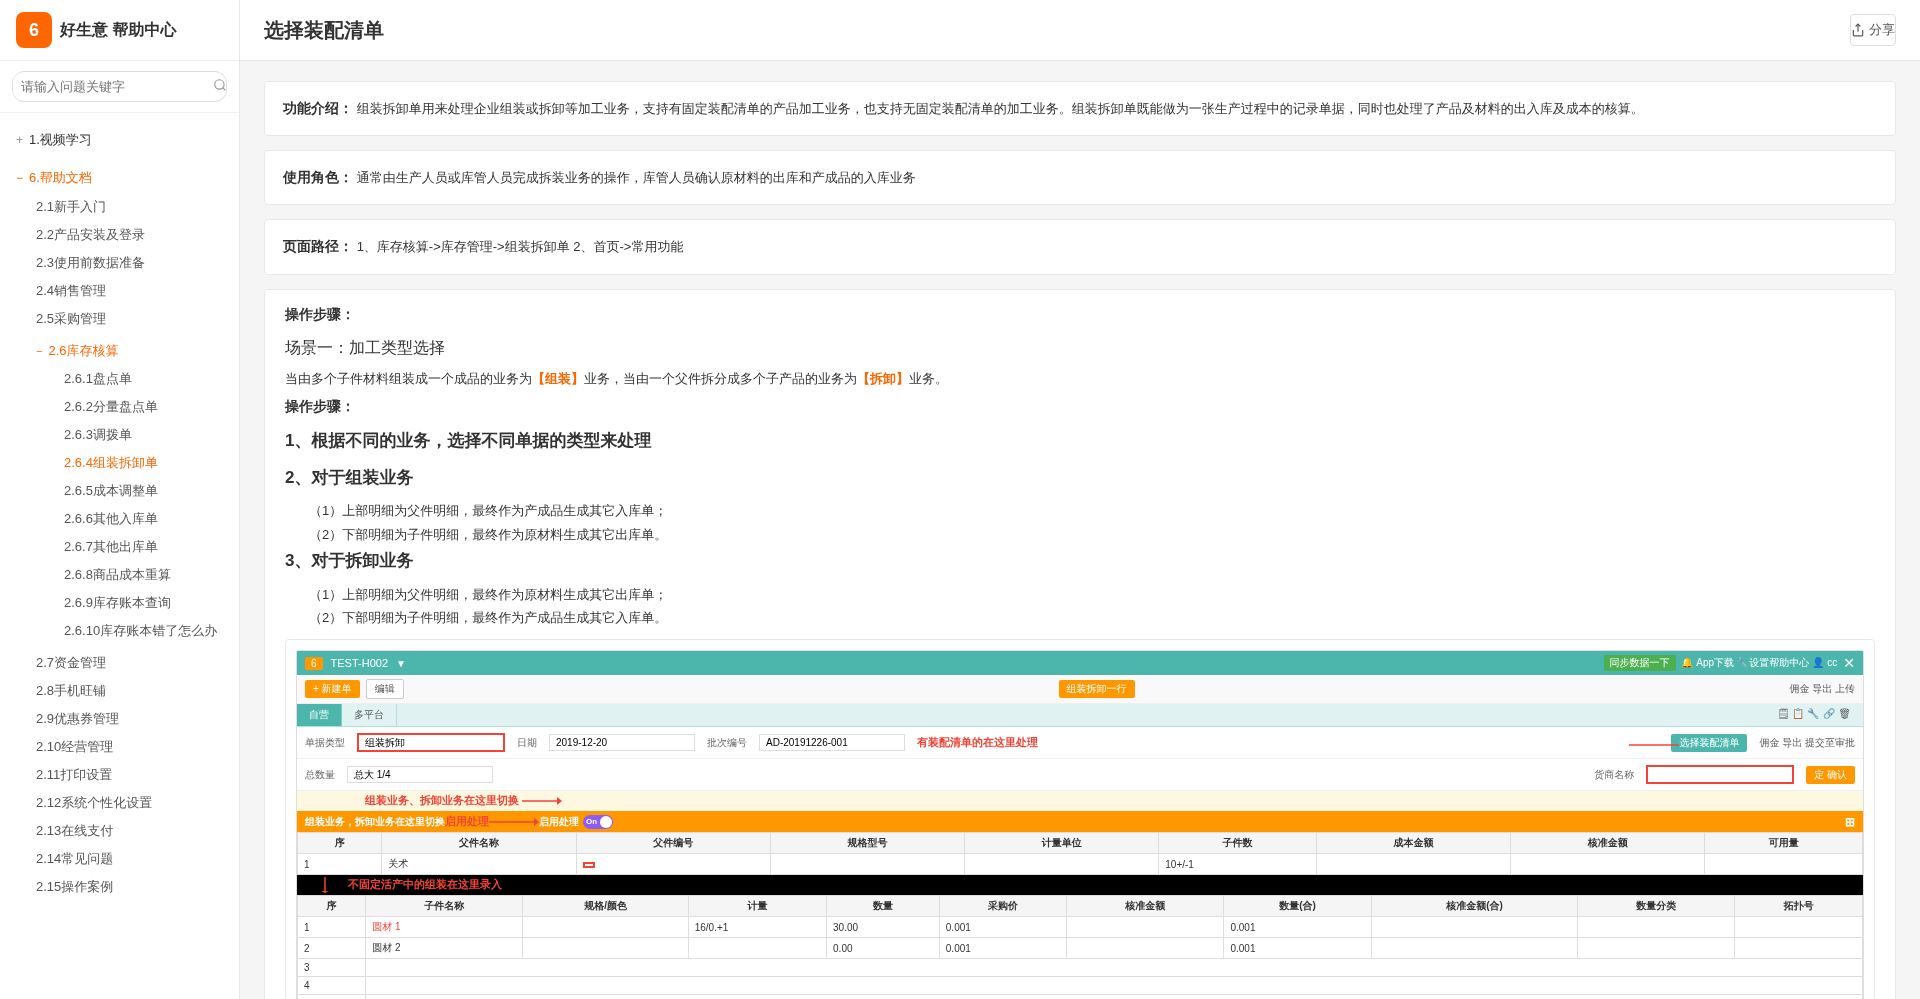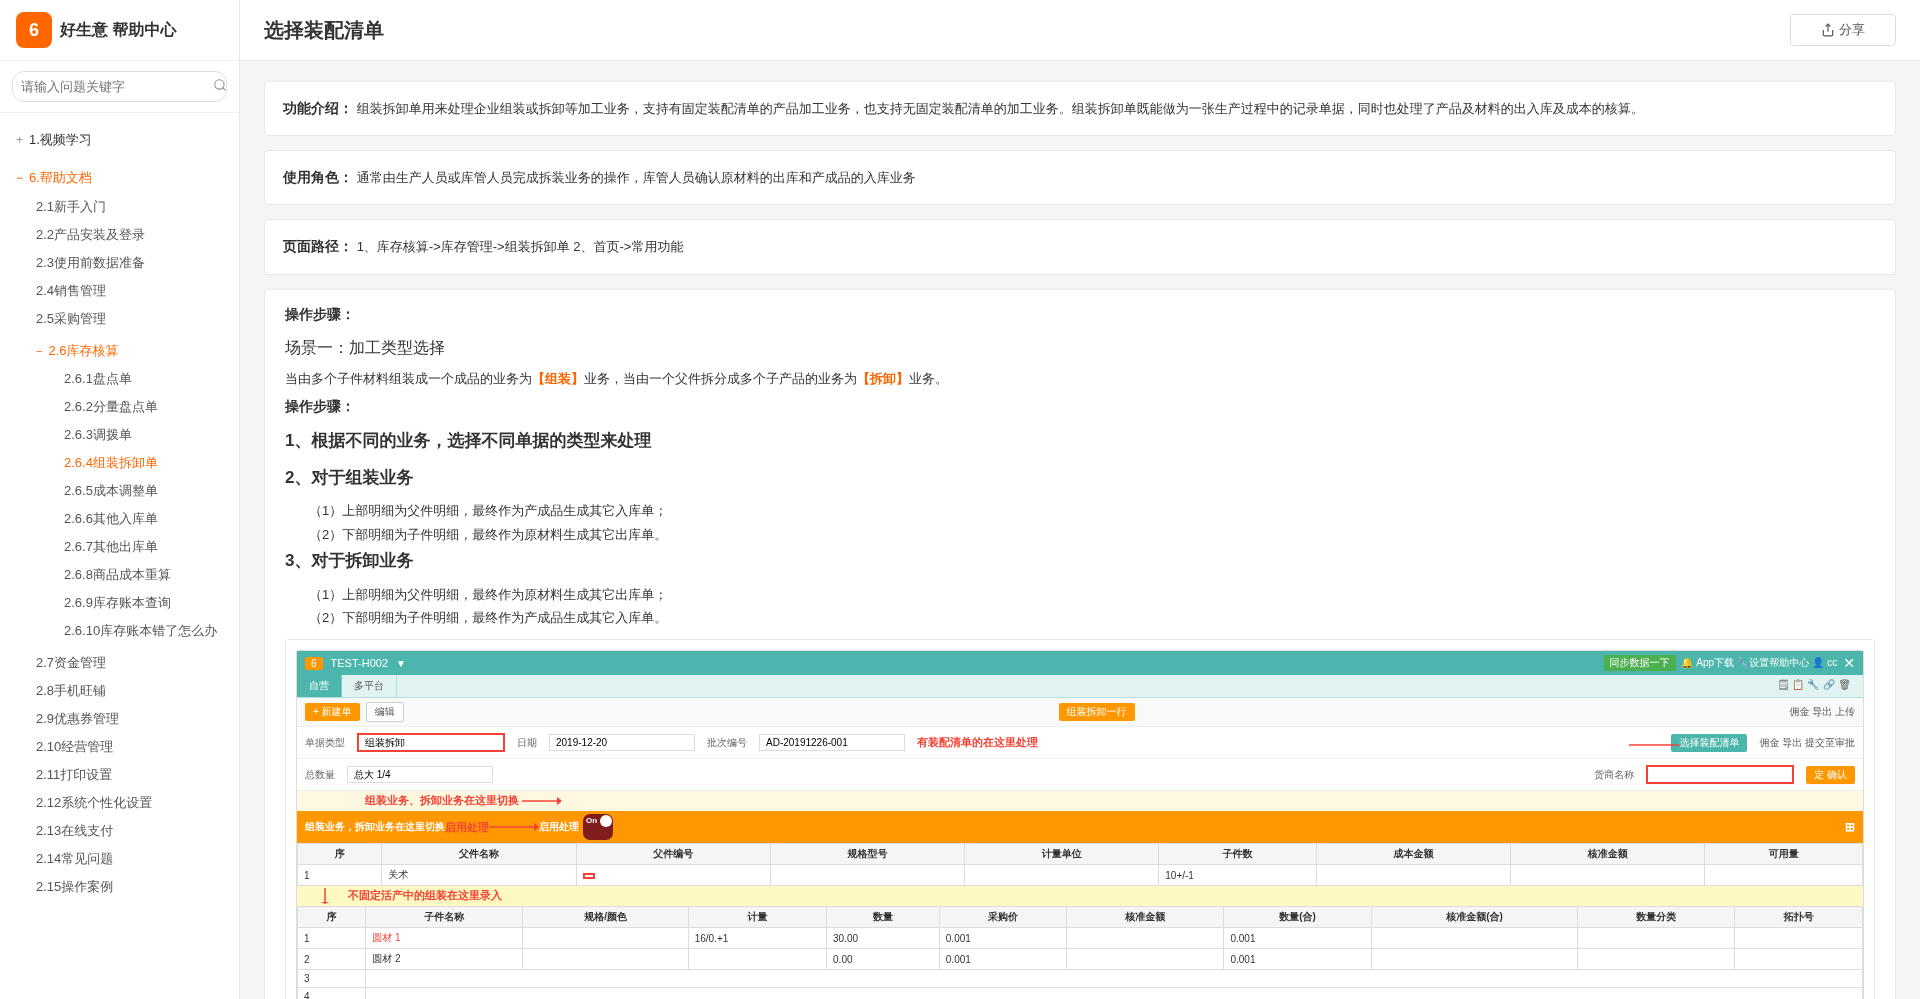--- a/index.html
+++ b/index.html
@@ -146,21 +146,21 @@
       font-size: 20px;
       font-weight: bold;
       color: #333;
     }
     .share-btn {
       display: flex;
       align-items: center;
       gap: 4px;
       border: 1px solid #ddd;
       background: #fff;
-      padding: 6px 30px;
+      padding: 6px 0;
       border-radius: 4px;
       cursor: pointer;
       font-size: 13px;
       color: #555;
     }
     #content-area {
       flex: 1;
       overflow-y: auto;
       padding: 20px 24px;
     }
@@ -426,34 +426,34 @@
                 <span>TEST-H002</span>
                 <span style="font-size:10px;">▼</span>
               </div>
               <div style="display:flex;gap:6px;align-items:center;">
                 <span style="font-size:10px;background:#4caf50;padding:1px 6px;border-radius:2px;">同步数据一下</span>
                 <span style="font-size:10px;">🔔 App下载 🔧设置帮助中心 👤 cc</span>
                 <span style="color:#fff;font-size:14px;cursor:pointer;">✕</span>
               </div>
             </div>
 
-            <div style="display:flex;background:#e0f2f1;border-bottom:1px solid #b2dfdb;">
-              <div style="padding:4px 12px;font-size:10px;background:#4db6ac;color:#fff;border-right:1px solid #80cbc4;">自营</div>
-              <div style="padding:4px 12px;font-size:10px;color:#555;background:#e0f2f1;border-right:1px solid #b2dfdb;">多平台</div>
-              <div style="flex:1;"></div>
-              <div style="padding:4px 12px;font-size:10px;color:#555;">🗒 📋 🔧 🔗 🗑</div>
-            </div>
-
             <div style="display:flex;align-items:center;padding:4px 8px;background:#f9f9f9;border-bottom:1px solid #eee;gap:6px;">
               <button class="mock-btn">+ 新建单</button>
               <button class="mock-btn" style="background:#fff;color:#555;border:1px solid #ccc;">编辑</button>
               <div style="flex:1;"></div>
               <button class="mock-btn" style="background:#ff9800;">组装拆卸一行</button>
               <div style="flex:1;"></div>
               <span style="font-size:10px;color:#555;">佣金 导出 上传</span>
+            </div>
+
+            <div style="display:flex;background:#e0f2f1;border-bottom:1px solid #b2dfdb;">
+              <div style="padding:4px 12px;font-size:10px;background:#4db6ac;color:#fff;border-right:1px solid #80cbc4;">自营</div>
+              <div style="padding:4px 12px;font-size:10px;color:#555;background:#e0f2f1;border-right:1px solid #b2dfdb;">多平台</div>
+              <div style="flex:1;"></div>
+              <div style="padding:4px 12px;font-size:10px;color:#555;">🗒 📋 🔧 🔗 🗑</div>
             </div>
 
             <div class="mock-form-row">
               <span class="mock-label">单据类型</span>
               <input class="mock-input highlight-red" value="组装拆卸" readonly="" style="">
               <span class="mock-label">日期</span>
               <input class="mock-input" value="2019-12-20" readonly="" style="">
               <span class="mock-label">批次编号</span>
               <input class="mock-input" value="AD-20191226-001" readonly="" style="">
               <div style="position:relative;flex:1;display:flex;align-items:center;justify-content:flex-start;">
@@ -484,21 +484,21 @@
             </div>
 
             <div style="background:#ff9800;color:#fff;padding:3px 8px;font-size:10px;font-weight:bold;display:flex;justify-content:space-between;align-items:center;">
               <span>组装业务，拆卸业务在这里切换</span>
               <span style="color:#f44336;font-size:11px;font-weight:bold;">启用处理</span>
               <svg width="50" height="14" style="vertical-align:middle;">
                 <line x1="0" y1="7" x2="45" y2="7" stroke="#f44336" stroke-width="1.5"></line>
                 <polygon points="45,3 50,7 45,11" fill="#f44336"></polygon>
               </svg>
               <span style="font-size:10px;">启用处理</span>
-              <div style="width:30px;height:26px;background:#7f1d1d;border-radius:7px;position:relative;margin-left:4px;">
+              <div style="width:30px;height:14px;background:#8b5cf6;border-radius:7px;position:relative;margin-left:4px;">
                 <div style="width:12px;height:12px;background:#fff;border-radius:50%;position:absolute;right:1px;top:1px;"></div>
                 <span style="position:absolute;left:3px;top:2px;font-size:8px;color:#fff;">On</span>
               </div>
               <span style="flex:1;"></span>
               <span style="font-size:12px;">⊞</span>
             </div>
 
             <table class="mock-table">
               <thead>
                 <tr>
@@ -524,21 +524,21 @@
                   <td></td>
                   <td></td>
                   <td>10+/-1</td>
                   <td></td>
                   <td></td>
                   <td></td>
                 </tr>
               </tbody>
             </table>
 
-            <div style="padding:2px 8px;background:#fef9c3;">
+            <div style="padding:2px 8px;background:#000000;">
               <svg width="40" height="16" style="vertical-align:middle;">
                 <line x1="20" y1="0" x2="20" y2="14" stroke="#f44336" stroke-width="1.5"></line>
                 <polygon points="16,14 20,16 24,14" fill="#f44336"></polygon>
               </svg>
               <span style="color:#f44336;font-size:11px;font-weight:bold;">不固定活产中的组装在这里录入</span>
             </div>
 
             <table class="mock-table">
               <thead>
                 <tr>

